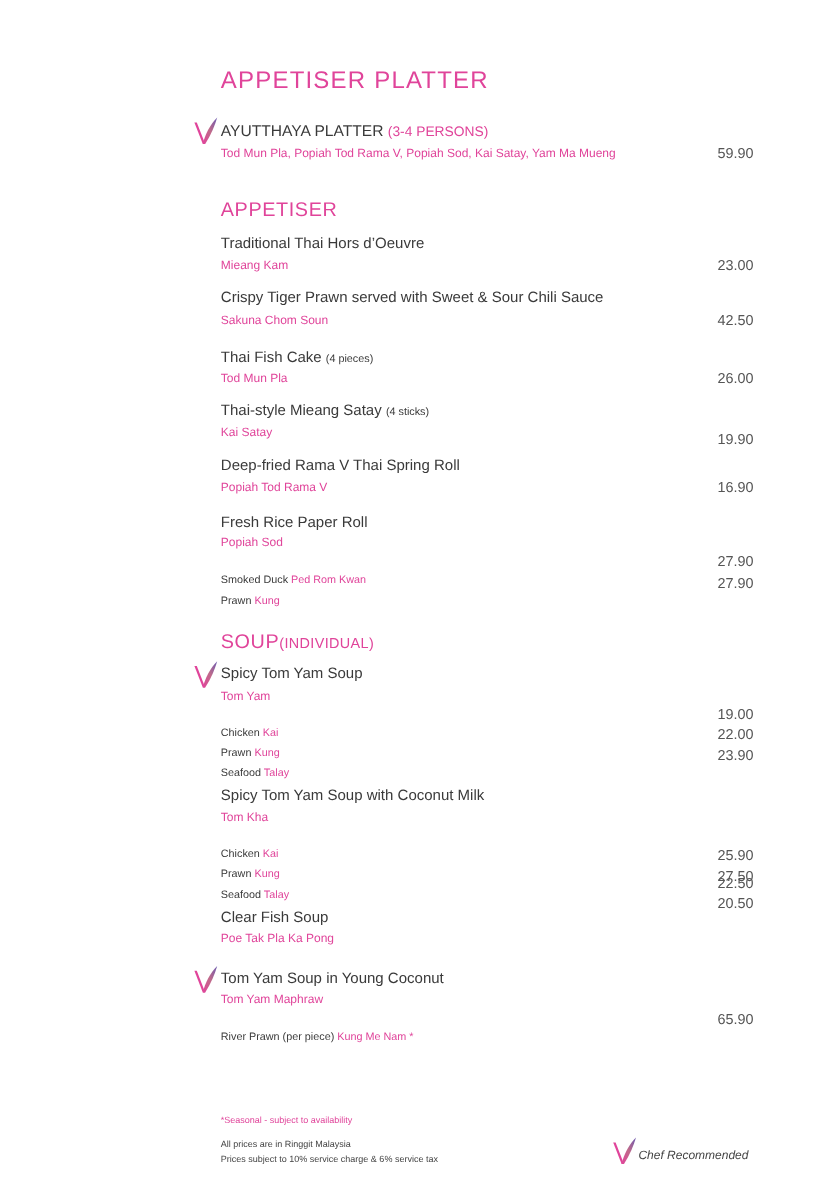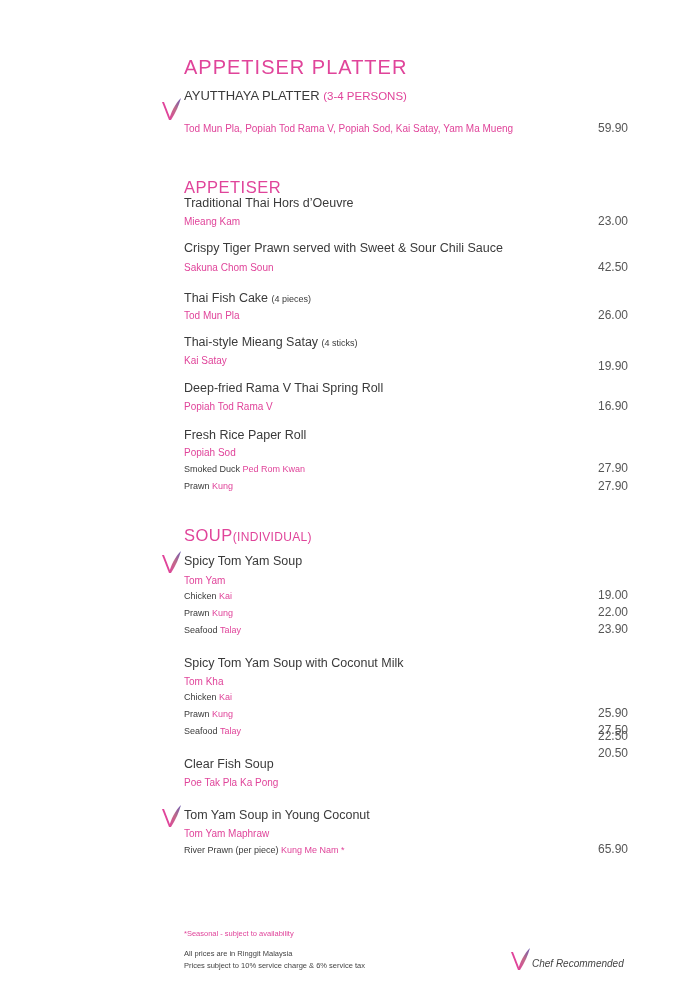--- a/index.html
+++ b/index.html
@@ -5,21 +5,21 @@
   html,body{margin:0;padding:0;background:#fff;}
   body{width:700px;height:989px;position:relative;overflow:hidden;font-family:"Liberation Sans",sans-serif;color:#3a3a3a;}
   .abs{position:absolute;white-space:nowrap;}
   .pink{color:#e0449a;}
   .h1{left:184px;top:56px;font-size:20px;letter-spacing:1px;color:#e0449a;}
   .h2{left:184px;font-size:16.5px;letter-spacing:0.5px;color:#e0449a;}
   .h2 small{font-size:12px;letter-spacing:0.3px;}
   .name{left:184px;font-size:12.5px;color:#3a3a3a;}
   .name small{font-size:9px;}
   .sub{left:184px;font-size:10px;color:#e0449a;}
-  .var{left:184px;font-size:9px;color:#3a3a3a;}
+  .var{left:184px;font-size:9px;color:#3a3a3a;margin-top:14px;}
   .price{right:72px;font-size:12px;color:#555;text-align:right;}
   .logo{position:absolute;width:22px;height:26px;}
   .note{left:184px;font-size:7.5px;}
   .chef{left:532px;top:958px;font-size:10px;font-style:italic;color:#444;}
 </style>
 </head>
 <body>
 
 <svg width="0" height="0" style="position:absolute">
   <defs>
@@ -33,25 +33,25 @@
       <path d="M8 24 C10 16 14 8 20 2 C18 9 15 16 10 24 Z" fill="url(#fg)"></path>
     </symbol>
   </defs>
 </svg>
 
 <div class="abs h1">APPETISER PLATTER</div>
 
 <svg class="logo" style="left:161px;top:96px">
     <use href="#vlogo"></use>
   </svg>
-<div class="abs name" style="top:88px;font-size:13px;text-align:right;"><span>AYUTTHAYA PLATTER</span> <span class="pink" style="font-size:11.5px">(3-4 PERSONS)</span></div>
+<div class="abs name" style="top:101px;font-size:13px;text-align:right;"><span>AYUTTHAYA PLATTER</span> <span class="pink" style="font-size:11.5px">(3-4 PERSONS)</span></div>
 <div class="abs sub" style="top:123px">Tod Mun Pla, Popiah Tod Rama V, Popiah Sod, Kai Satay, Yam Ma Mueng</div>
 <div class="abs price" style="top:121px">59.90</div>
 
-<div class="abs h2" style="top:178px">APPETISER</div>
+<div class="abs h2" style="top:166px">APPETISER</div>
 
 <div class="abs name" style="top:196px">Traditional Thai Hors d’Oeuvre</div>
 <div class="abs sub" style="top:216px">Mieang Kam</div>
 <div class="abs price" style="top:214px">23.00</div>
 
 <div class="abs name" style="top:241px">Crispy Tiger Prawn served with Sweet &amp; Sour Chili Sauce</div>
 <div class="abs sub" style="top:262px">Sakuna Chom Soun</div>
 <div class="abs price" style="top:260px">42.50</div>
 
 <div class="abs name" style="top:291px"><span>Thai Fish Cake</span> <small>(4 pieces)</small></div>

